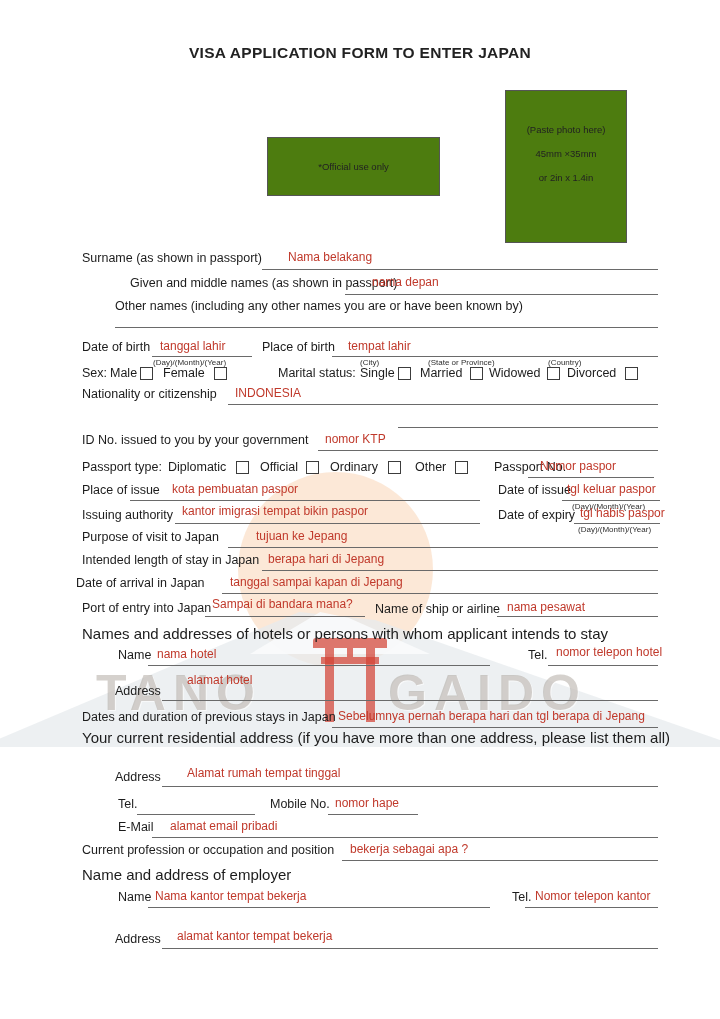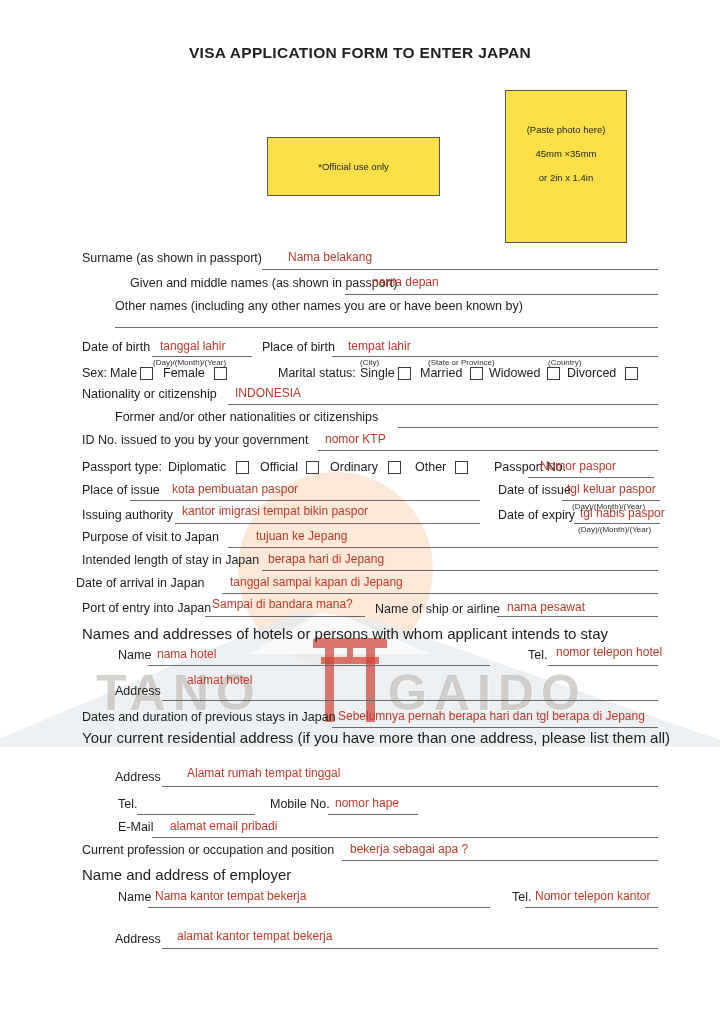--- a/index.html
+++ b/index.html
@@ -12,21 +12,21 @@
   .t  { position:absolute; font-size:12.5px; color:#1c1c1c; white-space:nowrap; z-index:3; }
   .heading { font-size:15px; }
   .hint { position:absolute; font-size:12px; color:#c0392b; white-space:nowrap; z-index:3; }
   .sub { position:absolute; font-size:8px; color:#2e2e2e; white-space:nowrap; z-index:3; }
   .ul  { position:absolute; height:0; border-bottom:1.3px solid #6a6a6a; z-index:2; }
   .cb  { position:absolute; width:13px; height:13px; border:1.4px solid #3c3c3c; background:#fff; z-index:3; }
   .title {
     position:absolute; left:0; right:0; top:44px; text-align:center;
     font-size:15.5px; font-weight:600; letter-spacing:0.3px; color:#222; z-index:3;
   }
-  .box { position:absolute; border:1.4px solid #555; background:#fde047; z-index:3; }
+  .box { position:absolute; border:1.4px solid #555; background:#4d7c0f; z-index:3; }
   .box-official { left:267px; top:137px; width:173px; height:59px;
     display:flex; align-items:center; justify-content:center; font-size:9.5px; color:#222; }
   .box-photo { left:505px; top:90px; width:122px; height:153px;
     display:flex; flex-direction:column; align-items:center; padding-top:33px; gap:13px;
     font-size:9.5px; color:#222; }
   
   .wm { position:absolute; pointer-events:none; z-index:1; }
   .wm-mountain { left:-20px; top:612px; width:760px; height:135px;
     background:#e7ebee; clip-path:polygon(0 100%, 42% 0, 52% 6%, 100% 100%); opacity:0.75; }
   .wm-snow { left:250px; top:612px; width:180px; height:42px;
@@ -109,21 +109,20 @@
   <div class="cb" style="left:470px; top:367px;"></div>
   <div class="t" style="left:489px; top:366px;">Widowed</div>
   <div class="cb" style="left:547px; top:367px;"></div>
   <div class="t" style="left:567px; top:366px;">Divorced</div>
   <div class="cb" style="left:625px; top:367px;"></div>
 
   <div class="t" style="left:82px; top:387px;">Nationality or citizenship</div>
   <div class="hint" style="left:235px; top:386px;">INDONESIA</div>
   <div class="ul" style="left:228px; top:404px; width:430px;"></div>
 
-  <div class="t" style="left:115px; top:410px;">Former and/or other nationalities or citizenships</div>
   <div class="ul" style="left:398px; top:427px; width:260px;"></div>
 
   <div class="t" style="left:82px; top:433px;">ID No. issued to you by your government</div>
   <div class="hint" style="left:325px; top:432px;">nomor KTP</div>
   <div class="ul" style="left:318px; top:450px; width:340px;"></div>
 
   <div class="t" style="left:82px; top:460px;">Passport type:</div>
   <div class="t" style="left:168px; top:460px;">Diplomatic</div>
   <div class="cb" style="left:236px; top:461px;"></div>
   <div class="t" style="left:260px; top:460px;">Official</div>

